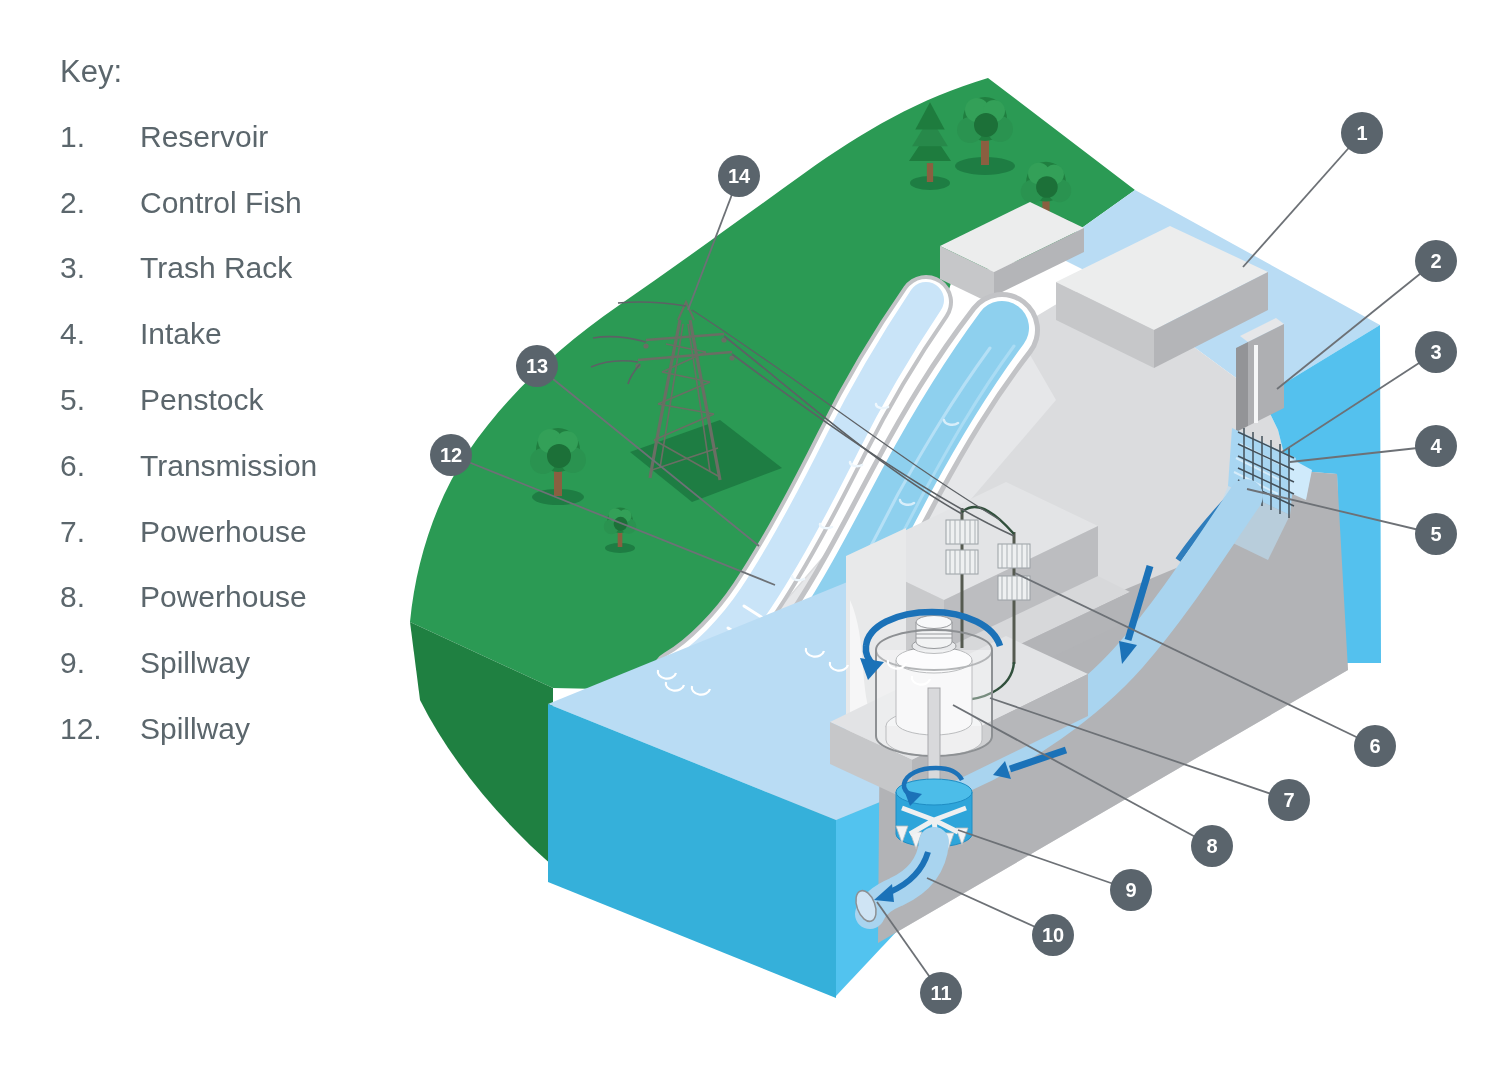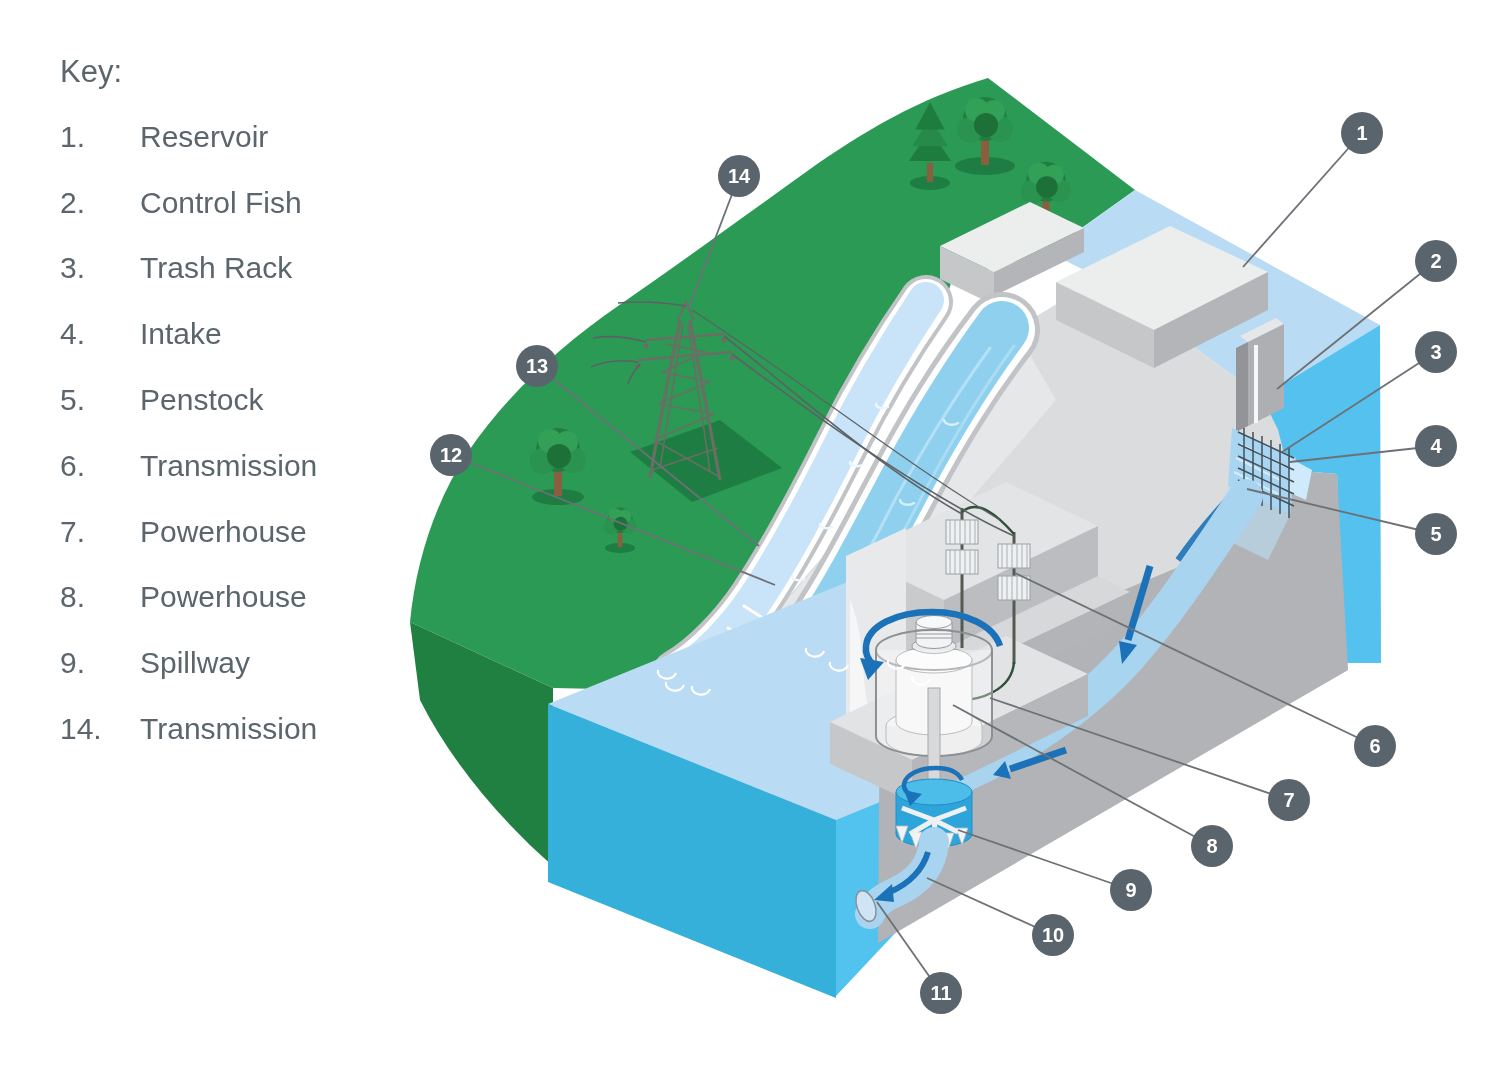--- a/index.html
+++ b/index.html
@@ -55,22 +55,22 @@
         </div>
         <div class="key-row">
           <span class="key-num">8.</span>
           <span class="key-label">Powerhouse</span>
         </div>
         <div class="key-row">
           <span class="key-num">9.</span>
           <span class="key-label">Spillway</span>
         </div>
         <div class="key-row">
-          <span class="key-num">14.</span>
-          <span class="key-label">Transmission</span>
+          <span class="key-num">12.</span>
+          <span class="key-label">Spillway</span>
         </div>
       </div>
   </div>
 
   <svg id="diagram" width="1494" height="1080" viewBox="0 0 1494 1080">
     <defs>
       <g id="treeD">
         <rect x="-4" y="-28" width="8" height="28" fill="#8a5f40"></rect>
         <circle cx="0" cy="-46" r="22" fill="#207f40"></circle>
         <circle cx="-15" cy="-35" r="13" fill="#2a9350"></circle>

